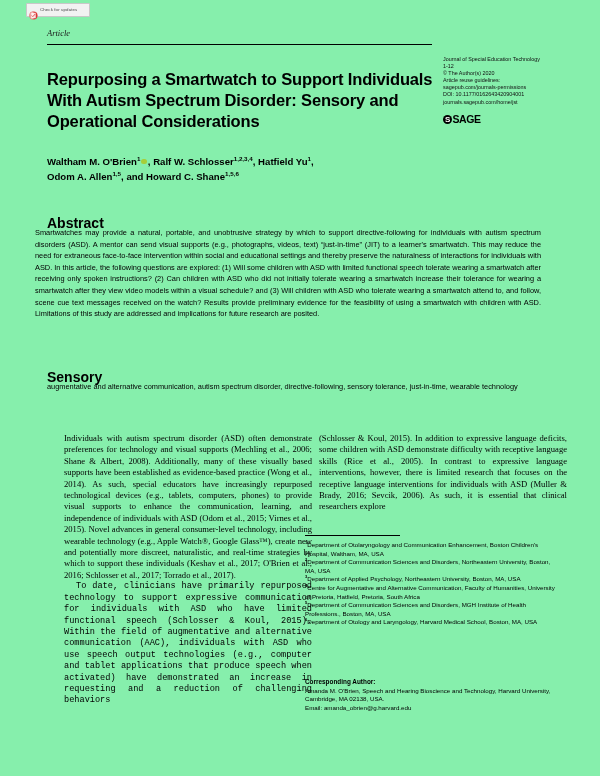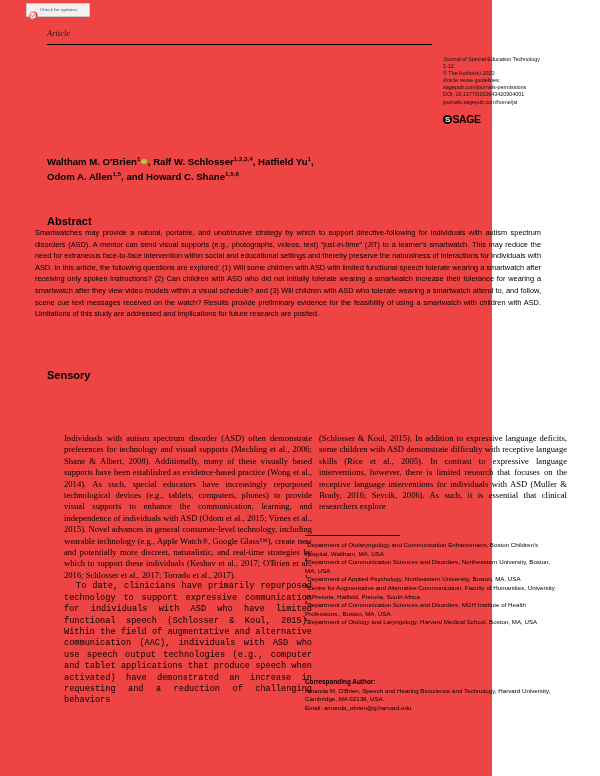--- a/index.html
+++ b/index.html
@@ -12,23 +12,23 @@
     height: 776px;
     font-family: "Liberation Serif", serif;
     color: #000000;
     position: relative;
     overflow: hidden;
   }
 
   .page {
     position: absolute;
     left: 0; top: 0;
-    width: 492px;
+    width: 600px;
     height: 776px;
-    background: #ef4444;
+    background: #86efac;
   }
 
   
   .crossmark {
     position: absolute;
     left: 26px;
     top: 3px;
     width: 64px;
     height: 14px;
     border: 1px solid #c8c8c8;
@@ -145,21 +145,21 @@
     background: #a6ce39;
     vertical-align: 1px;
     margin: 0 1px;
   }
 
   
   .sec-head {
     position: absolute;
     font-family: "Liberation Sans", sans-serif;
     font-weight: bold;
-    font-size: 11px;
+    font-size: 14px;
     color: #000;
   }
   #abstract-head { left: 47px; top: 215px; }
   .abstract-body {
     position: absolute;
     left: 35px;
     top: 227px;
     width: 506px;
     font-family: "Liberation Sans", sans-serif;
     font-size: 7.4px;
@@ -246,20 +246,21 @@
         <rect x="5" y="4" width="10" height="12" fill="#ffffff" opacity="0.85"></rect>
         <path d="M6 10 l2.5 2.5 L14 6.5" stroke="#d93636" stroke-width="1.8" fill="none"></path>
       </svg>
     </span>
     <span class="crossmark-label">Check for updates</span>
   </div>
 
   <div class="article-kicker">Article</div>
   <div class="header-rule"></div>
 
+  <h1 class="title">Repurposing a Smartwatch to Support Individuals With Autism Spectrum Disorder: Sensory and Operational Considerations</h1>
 
   <div class="masthead">
     <div>Journal of Special Education Technology</div>
     <div>1-12</div>
     <div>© The Author(s) 2020</div>
     <div>Article reuse guidelines:</div>
     <div>sagepub.com/journals-permissions</div>
     <div>DOI: 10.1177/0162643420904001</div>
     <div>journals.sagepub.com/home/jst</div>
   </div>
@@ -270,20 +271,21 @@
 
   <div class="authors">
     <span>Waltham M. O'Brien</span><sup>1</sup><span class="orcid"></span><span>, Ralf W. Schlosser</span><sup>1,2,3,4</sup><span>, Hatfield Yu</span><sup>1</sup><span>,</span><br>
     <span>Odom A. Allen</span><sup>1,5</sup><span>, and Howard C. Shane</span><sup>1,5,6</sup>
   </div>
 
   <div class="sec-head" id="abstract-head">Abstract</div>
   <div class="abstract-body">Smartwatches may provide a natural, portable, and unobtrusive strategy by which to support directive-following for individuals with autism spectrum disorders (ASD). A mentor can send visual supports (e.g., photographs, videos, text) “just-in-time” (JIT) to a learner's smartwatch. This may reduce the need for extraneous face-to-face intervention within social and educational settings and thereby preserve the naturalness of interactions for individuals with ASD. In this article, the following questions are explored: (1) Will some children with ASD with limited functional speech tolerate wearing a smartwatch after receiving only spoken instructions? (2) Can children with ASD who did not initially tolerate wearing a smartwatch increase their tolerance for wearing a smartwatch after they view video models within a visual schedule? and (3) Will children with ASD who tolerate wearing a smartwatch attend to, and follow, scene cue text messages received on the watch? Results provide preliminary evidence for the feasibility of using a smartwatch with children with ASD. Limitations of this study are addressed and implications for future research are posited.</div>
 
   <div class="sec-head" id="keywords-head">Sensory</div>
+  <div class="keywords-body">augmentative and alternative communication, autism spectrum disorder, directive-following, sensory tolerance, just-in-time, wearable technology</div>
 
   <div class="col" id="col-left">
     <p>Individuals with autism spectrum disorder (ASD) often demonstrate preferences for technology and visual supports (Mechling et al., 2006; Shane &amp; Albert, 2008). Additionally, many of these visually based supports have been established as evidence-based practice (Wong et al., 2014). As such, special educators have increasingly repurposed technological devices (e.g., tablets, computers, phones) to provide visual supports to enhance the communication, learning, and independence of individuals with ASD (Odom et al., 2015; Virnes et al., 2015). Novel advances in general consumer-level technology, including wearable technology (e.g., Apple Watch®, Google Glass™), create new and potentially more discreet, naturalistic, and real-time strategies by which to support these individuals (Keshav et al., 2017; O'Brien et al., 2016; Schlosser et al., 2017; Torrado et al., 2017).</p>
     <p>To date, clinicians have primarily repurposed technology to support expressive communication for individuals with ASD who have limited functional speech (Schlosser &amp; Koul, 2015). Within the field of augmentative and alternative communication (AAC), individuals with ASD who use speech output technologies (e.g., computer and tablet applications that produce speech when activated) have demonstrated an increase in requesting and a reduction of challenging behaviors</p>
   </div>
 
   <div class="col" id="col-right">
     <p>(Schlosser &amp; Koul, 2015). In addition to expressive language deficits, some children with ASD demonstrate difficulty with receptive language skills (Rice et al., 2005). In contrast to expressive language interventions, however, there is limited research that focuses on the receptive language interventions for individuals with ASD (Muller &amp; Brady, 2016; Sevcik, 2006). As such, it is essential that clinical researchers explore</p>
   </div>
 

